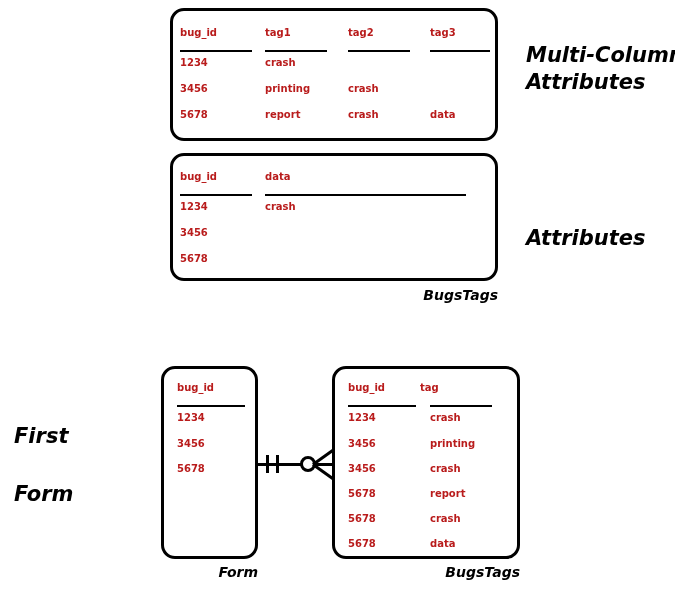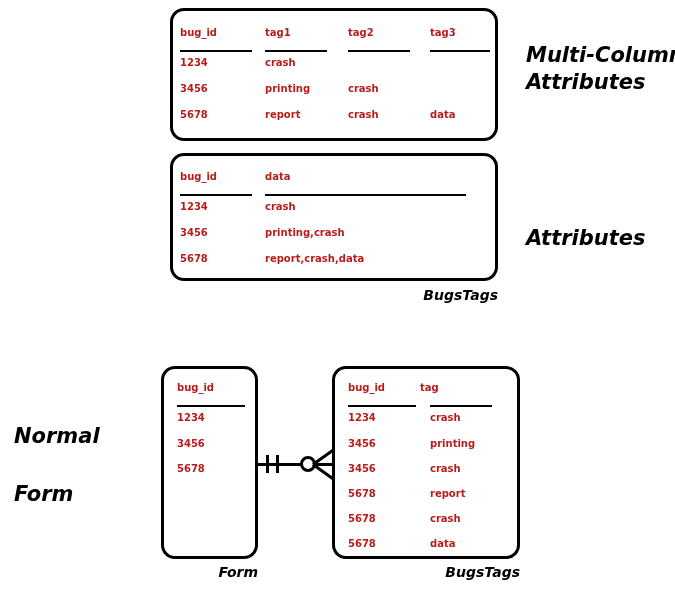--- a/index.html
+++ b/index.html
@@ -133,30 +133,28 @@
   <div class="cell header" style="left:180px; top:172px;">bug_id</div>
   <div class="rule" style="left:180px; top:194px; width:72px;"></div>
 
   <div class="cell header" style="left:265px; top:172px;">data</div>
   <div class="rule" style="left:265px; top:194px; width:201px;"></div>
 
   <div class="cell" style="left:180px; top:202px;">1234</div>
   <div class="cell" style="left:265px; top:202px;">crash</div>
 
   <div class="cell" style="left:180px; top:228px;">3456</div>
-  <div class="cell" style="left:265px; top:228px;">printing,crash</div>
 
   <div class="cell" style="left:180px; top:254px;">5678</div>
-  <div class="cell" style="left:265px; top:254px;">report,crash,data</div>
 
   <div class="caption" style="left:170px; top:287px; width:328px;">BugsTags</div>
 
   <div class="annotation" style="left:526px; top:226px;">Attributes</div>
 
-  <div class="annotation" style="left:14px; top:424px;">Normal</div>
+  <div class="annotation" style="left:14px; top:424px;">First</div>
   <div class="annotation" style="left:14px; top:482px;">Form</div>
 
   <div class="entity-box" style="left:161px; top:366px; width:97px; height:193px;"></div>
 
   <div class="cell header" style="left:177px; top:383px;">bug_id</div>
   <div class="rule" style="left:177px; top:405px; width:68px;"></div>
 
   <div class="cell" style="left:177px; top:413px;">1234</div>
   <div class="cell" style="left:177px; top:439px;">3456</div>
   <div class="cell" style="left:177px; top:464px;">5678</div>

